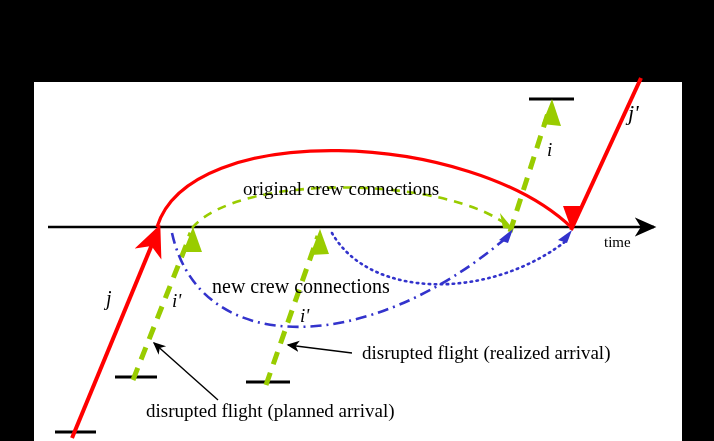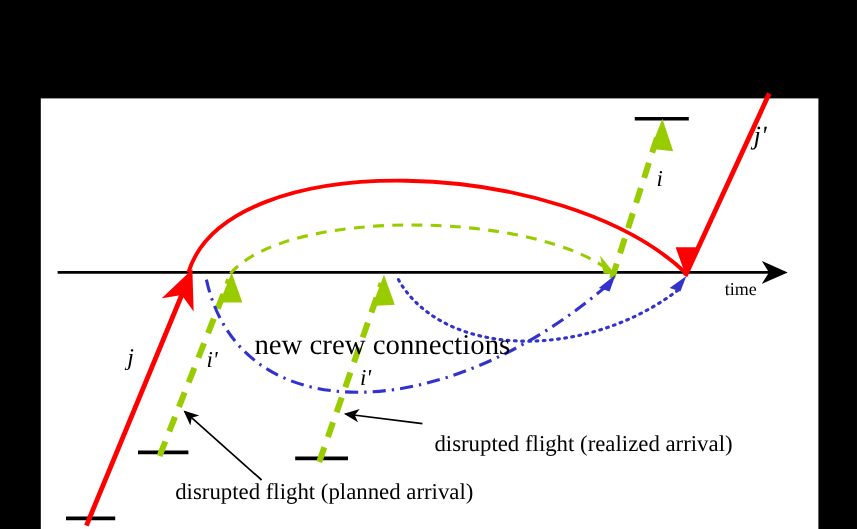--- a/index.html
+++ b/index.html
@@ -67,24 +67,25 @@
     <polygon points="572,230 558,240 567,243" fill="#3333cc"></polygon>
 
     <path d="M172,233 C200,360 370,355 507,237" fill="none" stroke="#3333cc" stroke-width="2.6" stroke-dasharray="11,5,2,5"></path>
     <polygon points="513,229 499,240 508,243" fill="#3333cc"></polygon>
 
     <line x1="352" y1="353" x2="288" y2="345" stroke="#000000" stroke-width="1.4" marker-end="url(#ahBlackSm)"></line>
 
     <line x1="218" y1="400" x2="154" y2="343" stroke="#000000" stroke-width="1.4" marker-end="url(#ahBlackSm)"></line>
   </svg>
 
+  <div class="lbl" style="left:243px;top:178px;font-size:19px;">original crew connections</div>
 
-  <div class="lbl" style="left:212px;top:275px;font-size:24px;">new crew connections</div>
+  <div class="lbl" style="left:212px;top:275px;font-size:20px;">new crew connections</div>
 
-  <div class="lbl" style="left:362px;top:360px;font-size:19px;">disrupted flight (realized arrival)</div>
+  <div class="lbl" style="left:362px;top:342px;font-size:19px;">disrupted flight (realized arrival)</div>
 
   <div class="lbl" style="left:146px;top:400px;font-size:19px;text-align:center;">disrupted flight (planned arrival)</div>
 
   <div class="lbl" style="left:604px;top:234px;font-size:15px;">time</div>
 
   <div class="lbl italic" style="left:106px;top:287px;font-size:20px;">j</div>
 
   <div class="lbl italic" style="left:628px;top:100px;font-size:22px;">j'</div>
 
   <div class="lbl italic" style="left:547px;top:139px;font-size:19px;">i</div>

